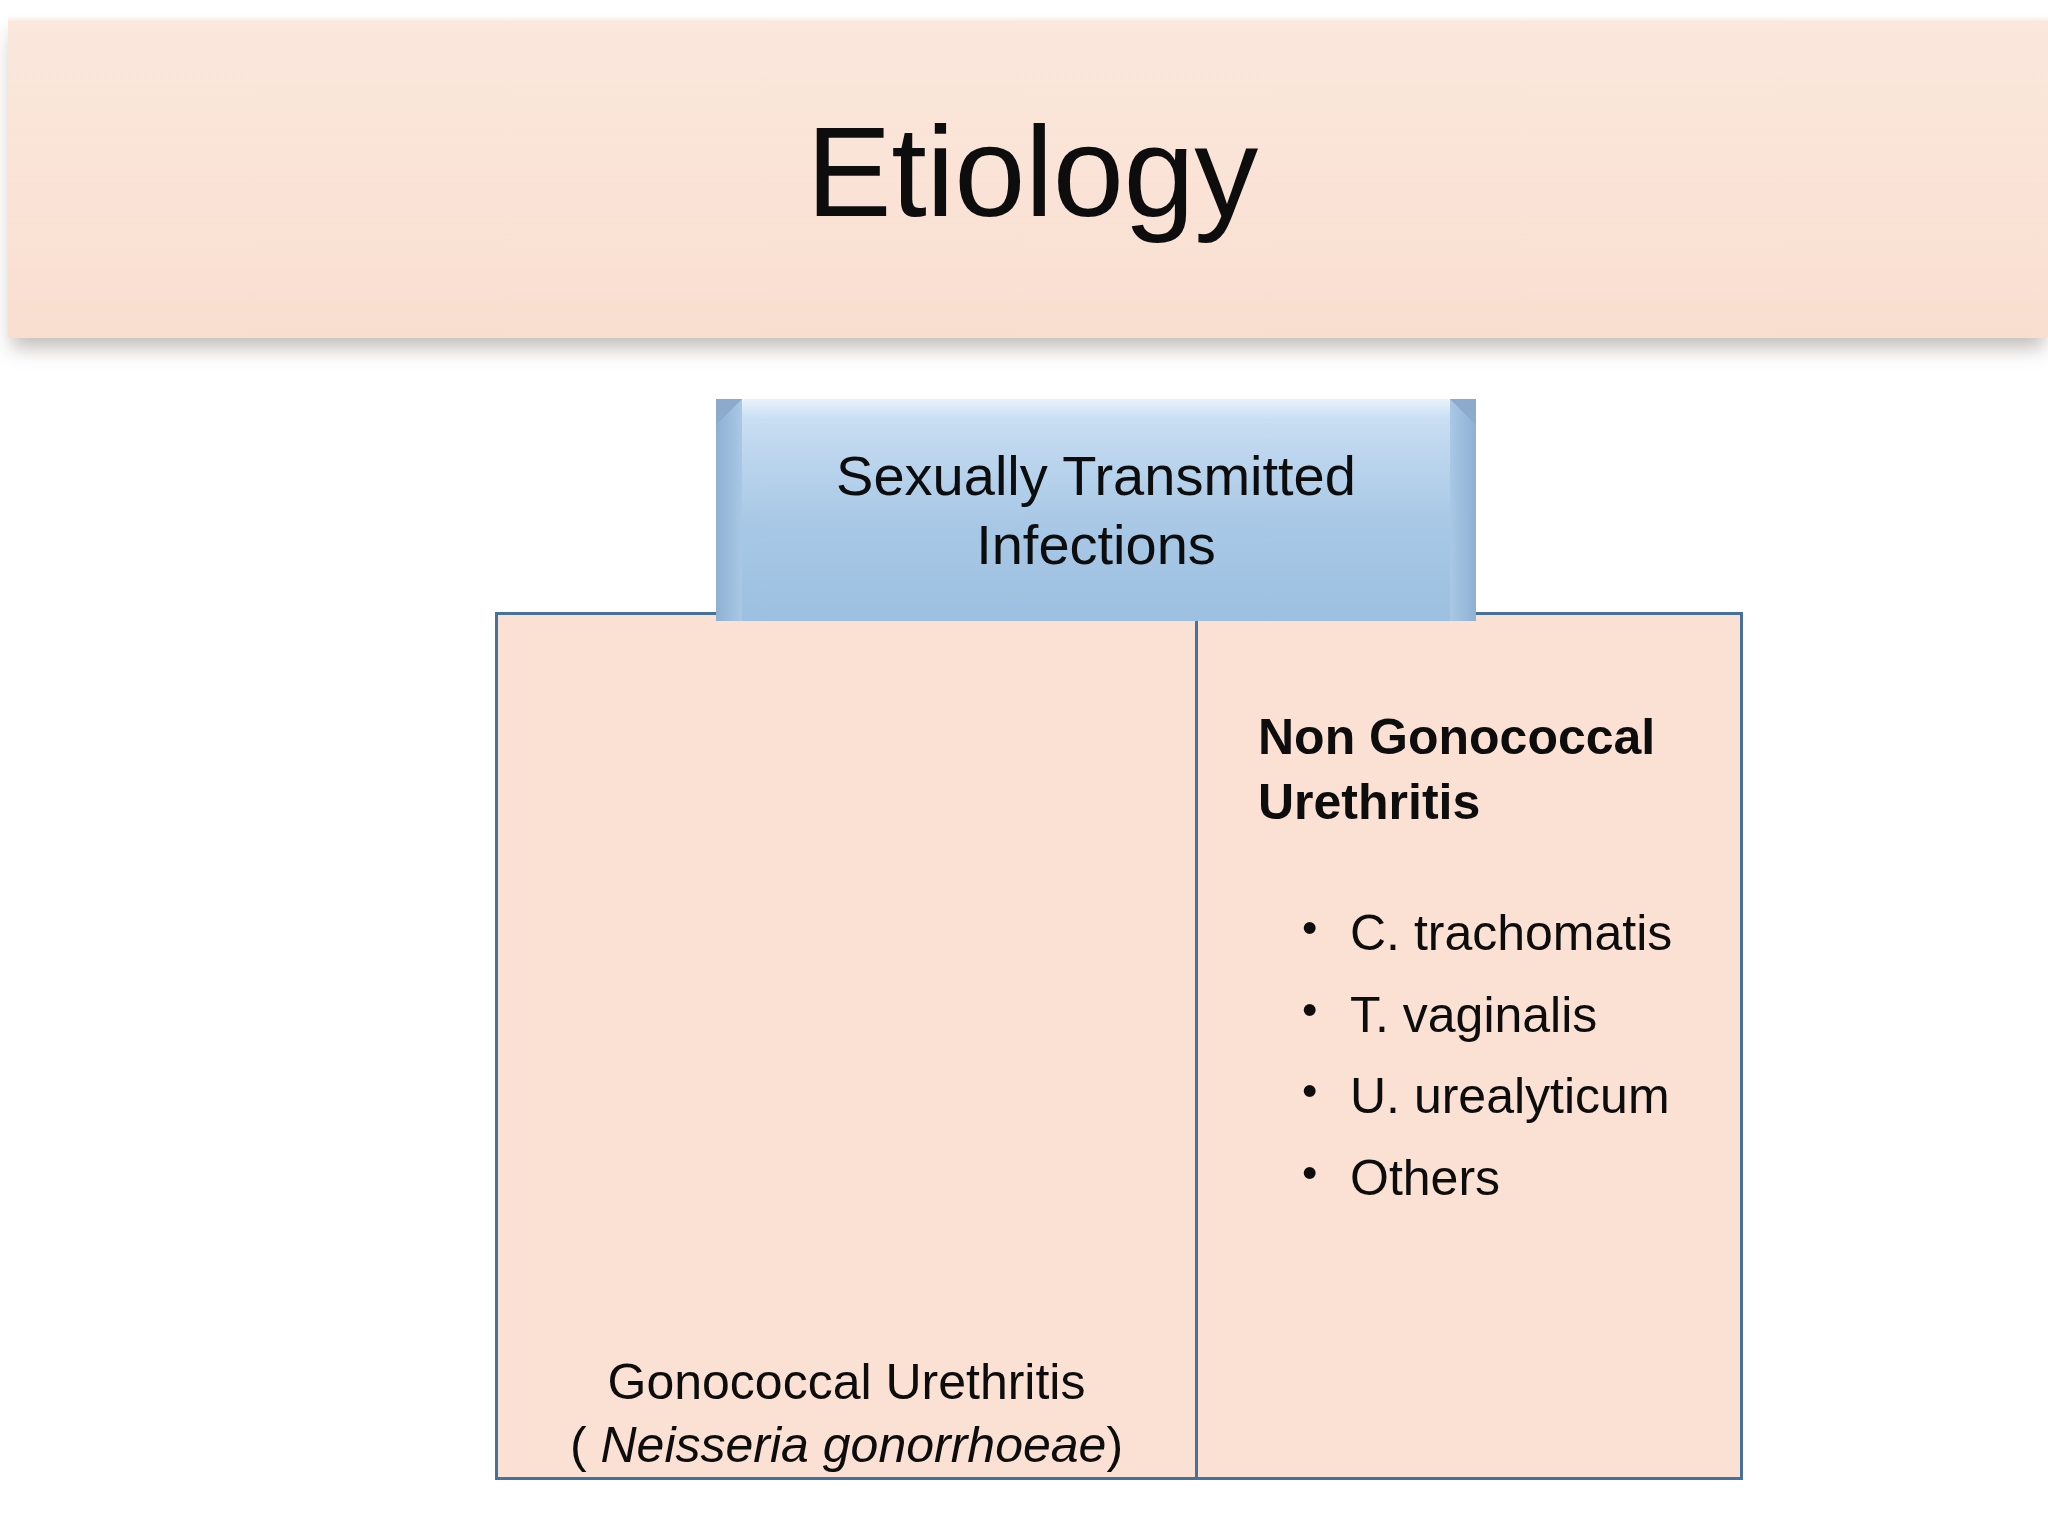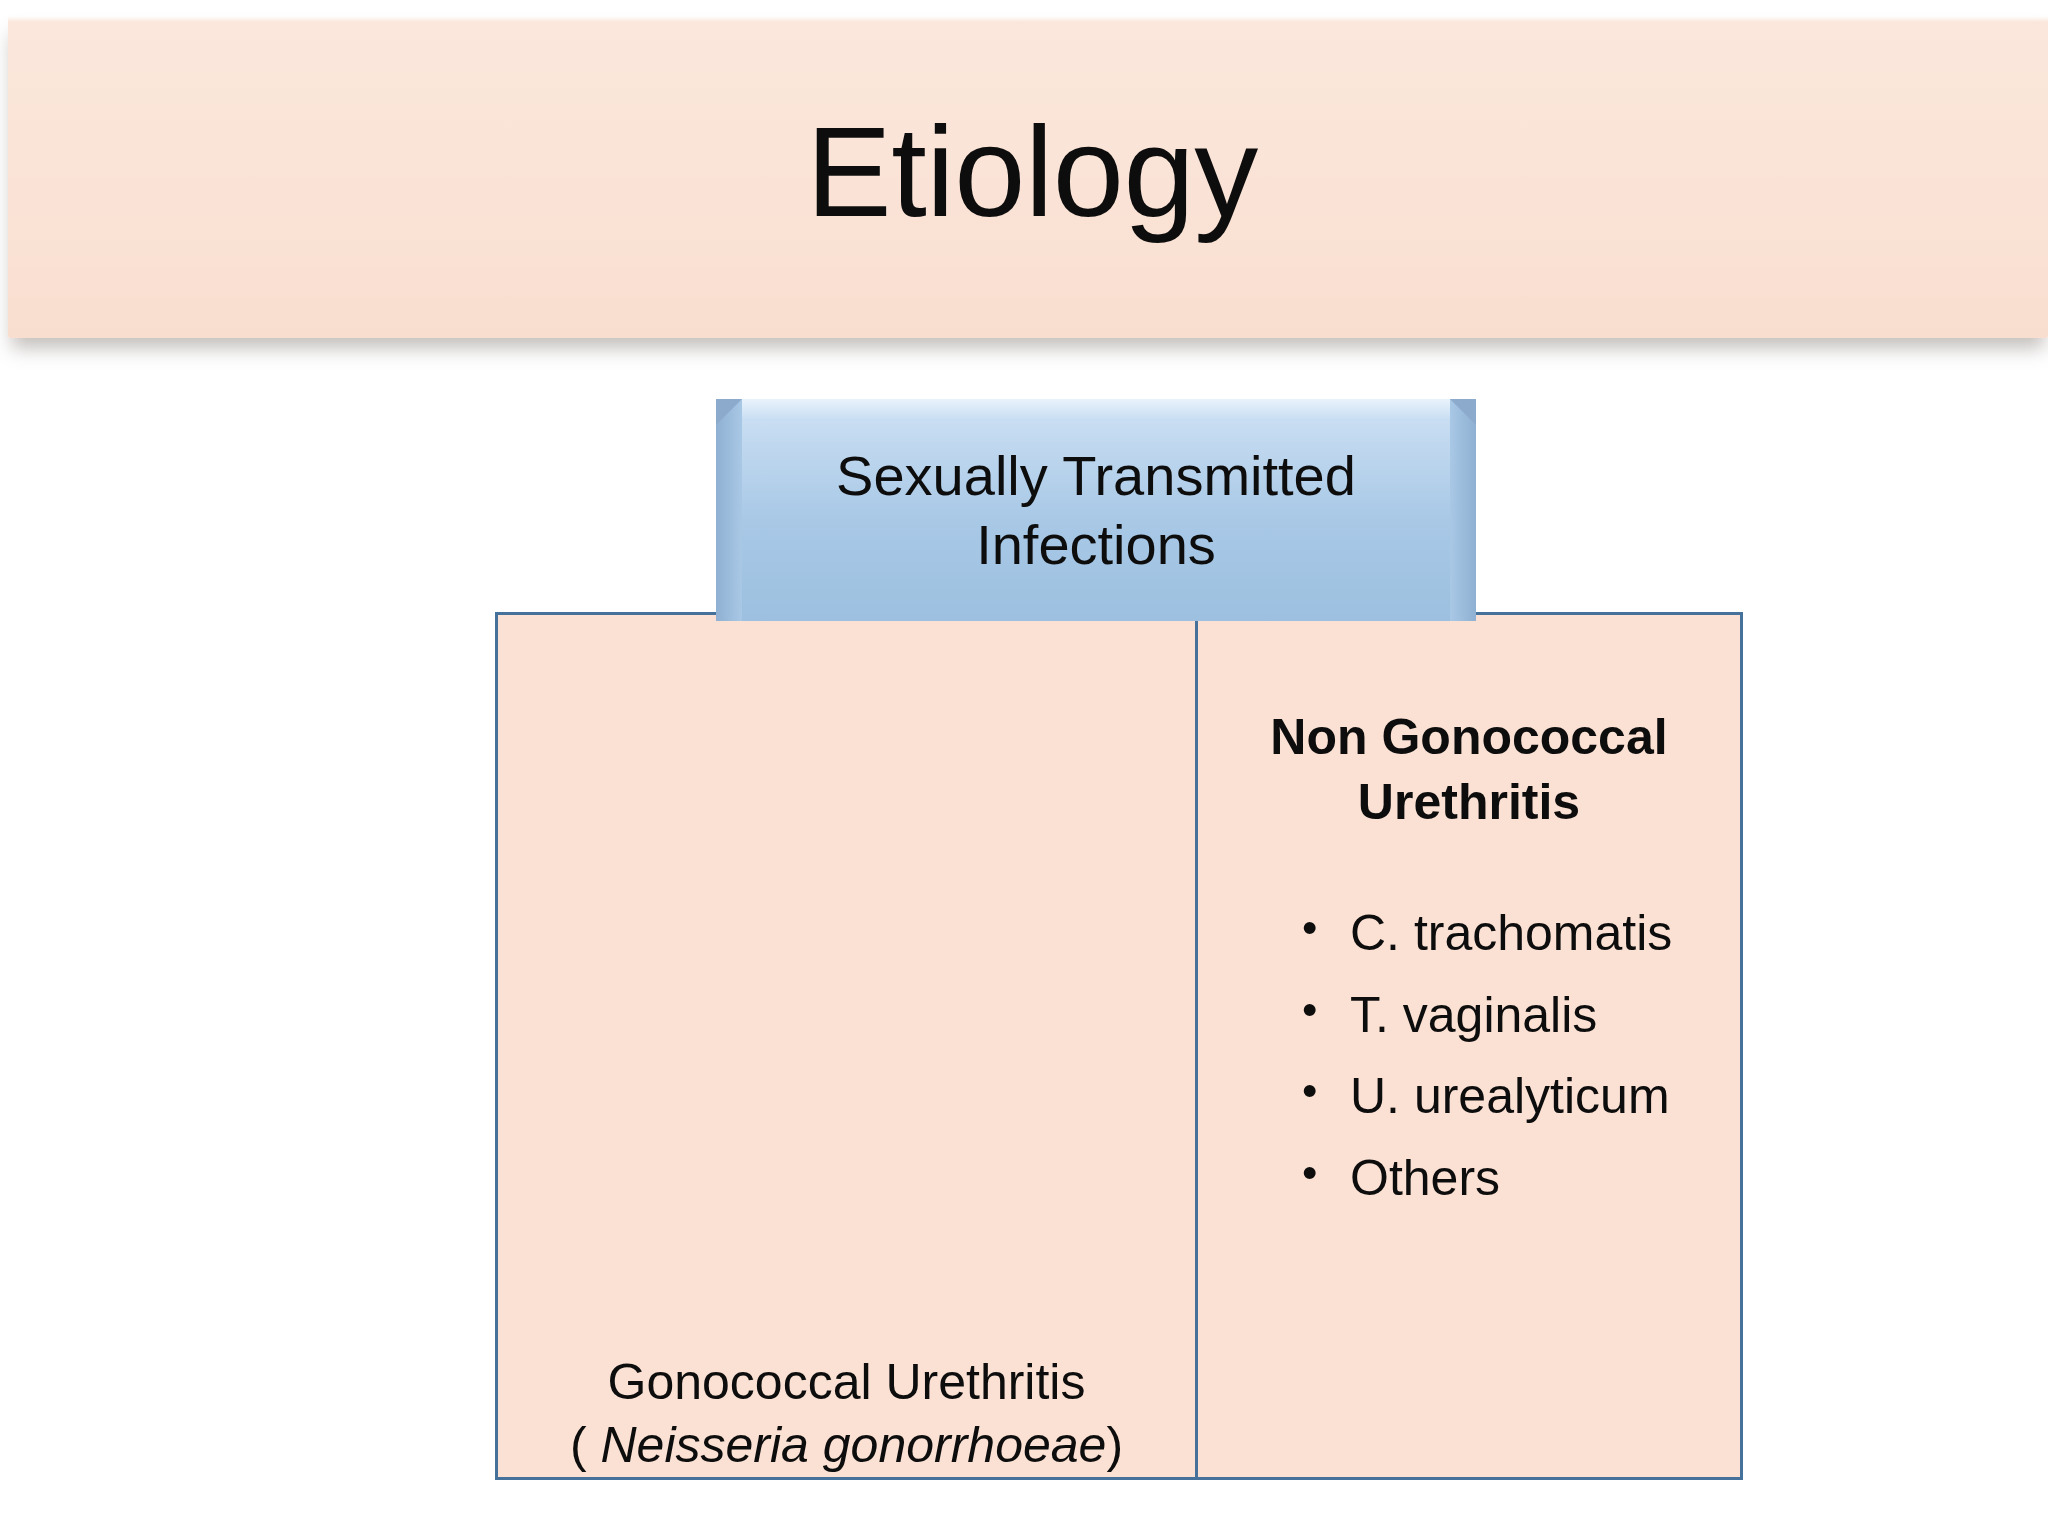--- a/index.html
+++ b/index.html
@@ -158,21 +158,20 @@
     width: 100%;
     margin-top: 26px;
   }
   .gc-text .sp { font-style: italic; }
 
   .ngu-title {
     font-size: 50px;
     line-height: 1.3;
     font-weight: bold;
     color: #0d0d0d;
-    text-align: center;
     padding: 0 60px;
   }
   .ngu-list {
     list-style: none;
     margin: 70px 0 4px 0;
     padding: 0 0 0 104px;
   }
   .ngu-list li {
     font-size: 50px;
     line-height: 1.15;

